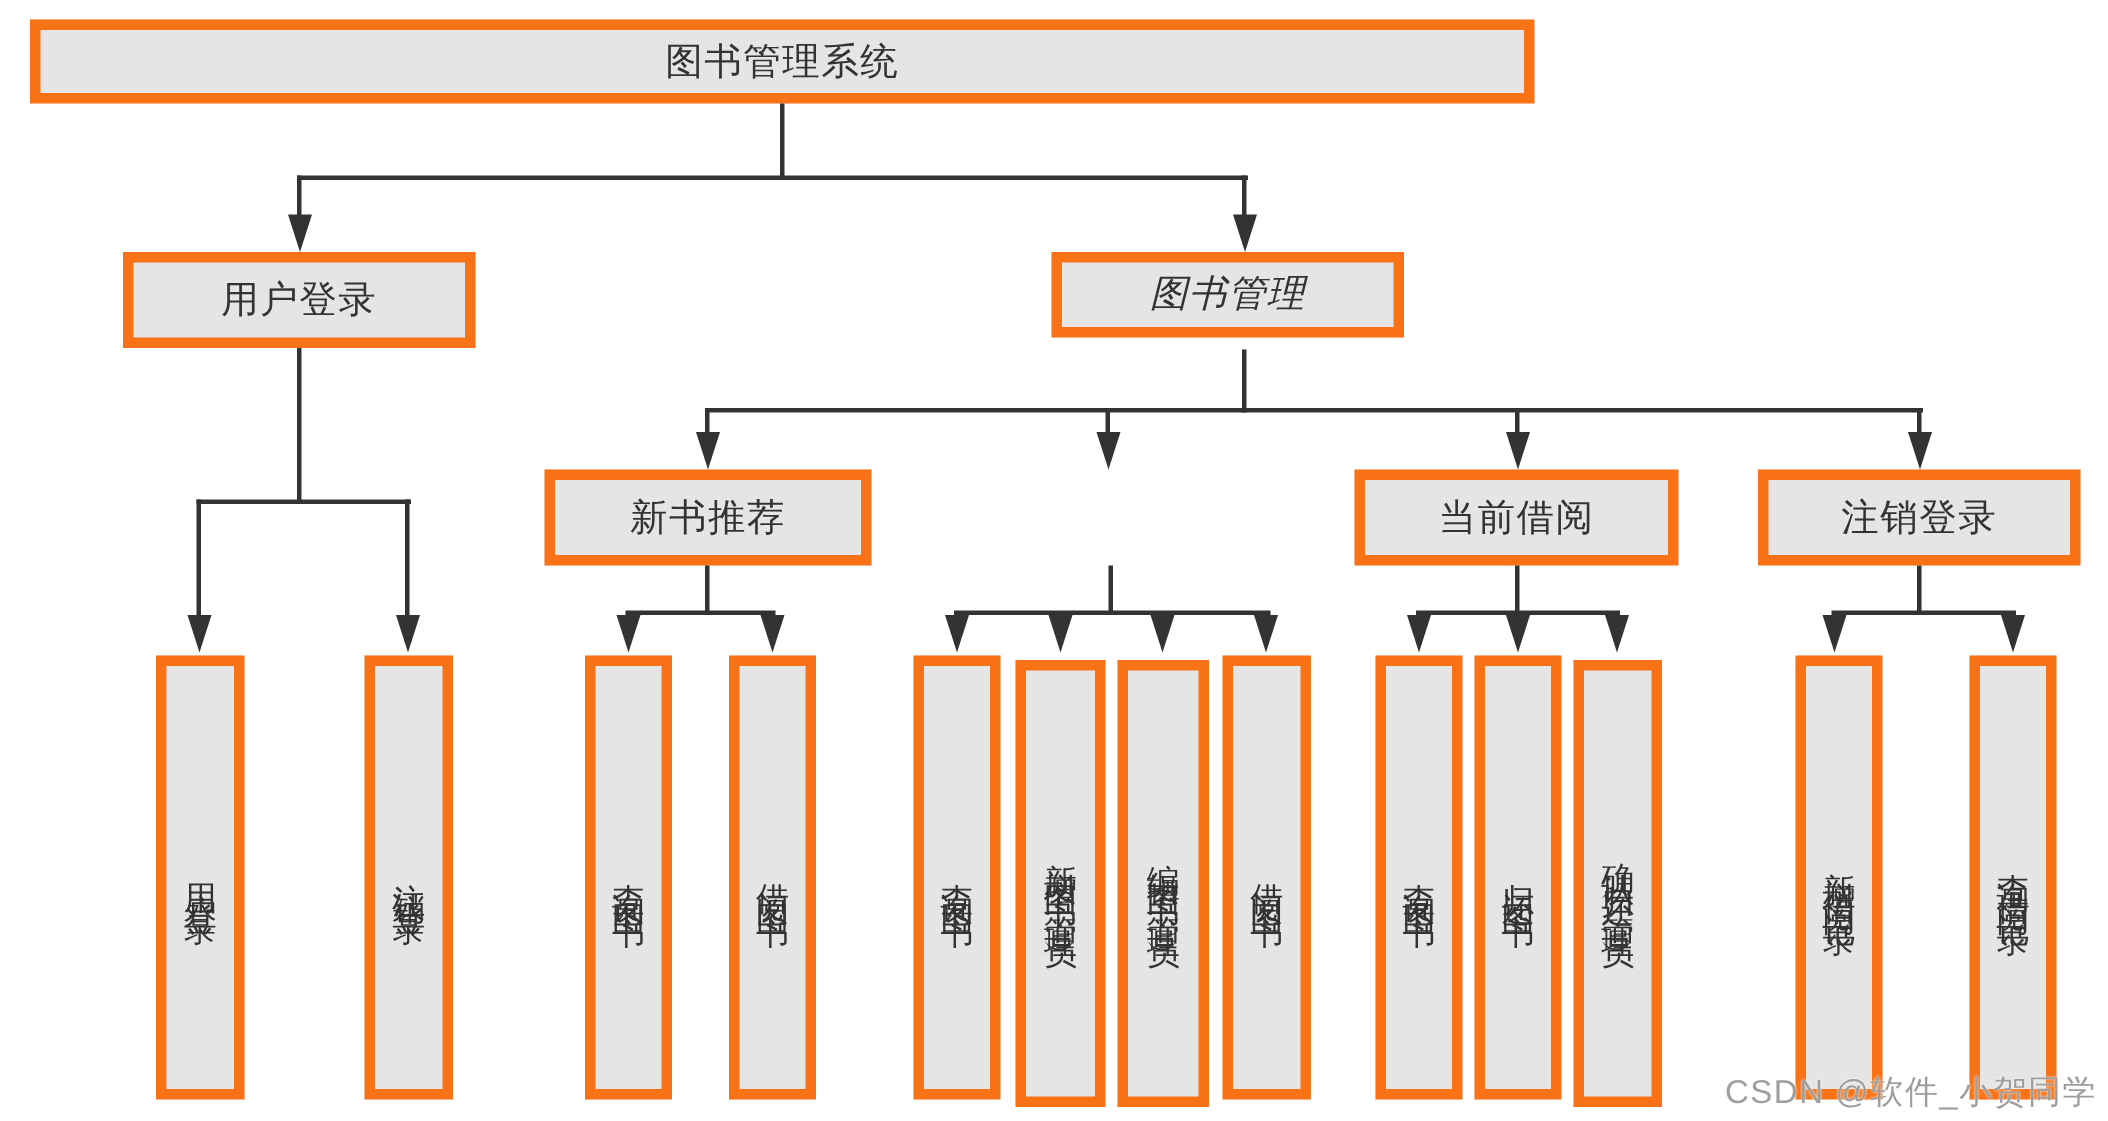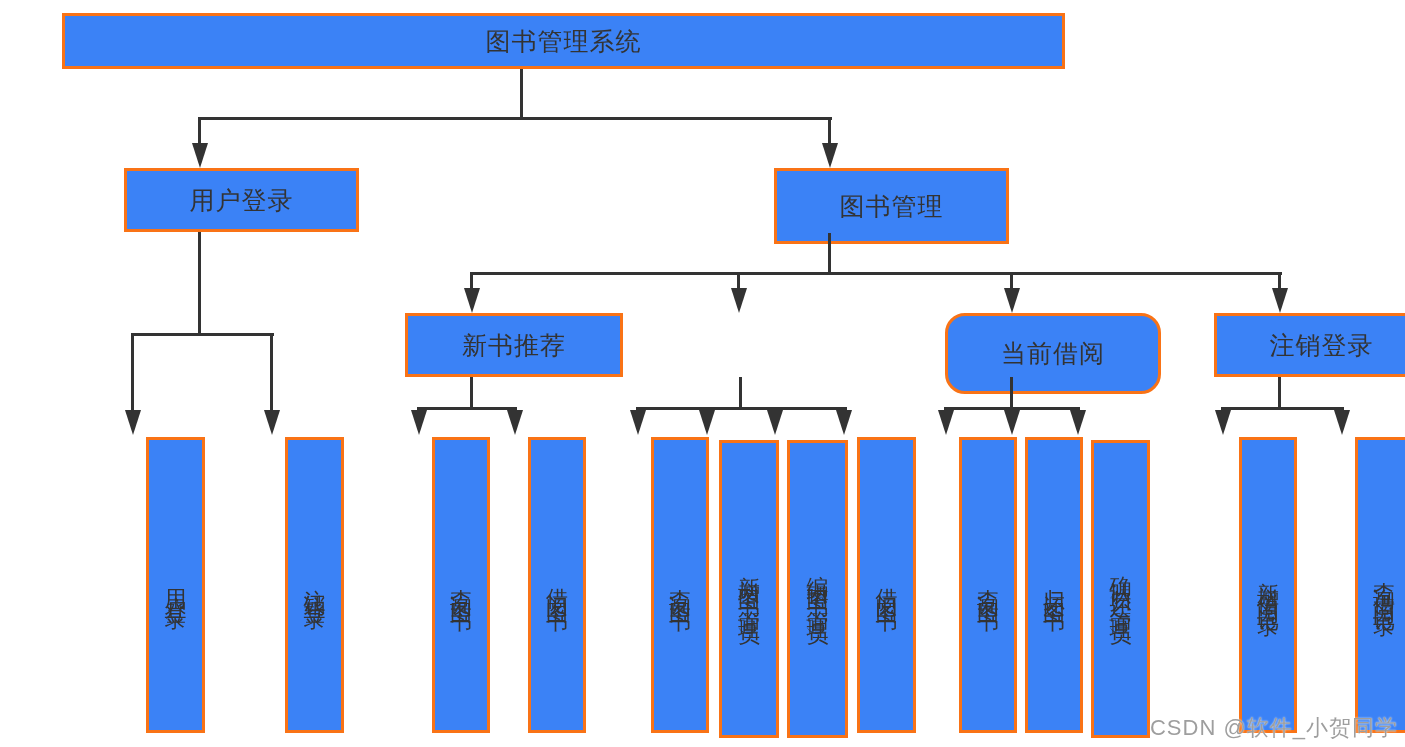--- a/index.html
+++ b/index.html
@@ -6,31 +6,30 @@
   #canvas{
     position:relative;
     width:1405px;height:747px;
     background:#ffffff;
     overflow:hidden;
     font-family:"Liberation Sans", sans-serif;
   }
   .box{
     position:absolute;
     box-sizing:border-box;
-    border:3px solid #f97316;
-    background:#3b82f6;
+    border:7px solid #f97316;
+    background:#e5e5e5;
     display:flex;
     align-items:center;
     justify-content:center;
     color:#333333;
     font-size:25px;
     letter-spacing:1px;
     line-height:1;
     white-space:nowrap;
-    margin-left:42px;
   }
   .vbox{
     writing-mode:vertical-rl;
     text-orientation:mixed;
     font-size:22px;
     letter-spacing:7px;
     white-space:normal;
   }
   .hline,.vline{position:absolute;background:#333333;}
   .hline{height:3px;}
@@ -62,42 +61,42 @@
 
   <div class="vline" style="left:520px;top:69px;height:51px;"></div>
   <div class="hline" style="left:198px;top:117px;width:634px;"></div>
 
   <div class="vline" style="left:198px;top:117px;height:28px;"></div>
   <div class="arrow" style="left:192px;top:143px;"></div>
   <div class="vline" style="left:828px;top:117px;height:28px;"></div>
   <div class="arrow" style="left:822px;top:143px;"></div>
 
   <div class="box" style="left:82px;top:168px;width:235px;height:64px;">用户登录</div>
-  <div class="box" style="left:732px;top:168px;width:235px;height:76px;">图书管理</div>
+  <div class="box" style="left:701px;top:168px;width:235px;height:57px;font-style:italic;">图书管理</div>
 
   <div class="vline" style="left:198px;top:232px;height:104px;"></div>
   <div class="hline" style="left:131px;top:333px;width:143px;"></div>
   <div class="vline" style="left:131px;top:333px;height:79px;"></div>
   <div class="arrow" style="left:125px;top:410px;"></div>
   <div class="vline" style="left:270px;top:333px;height:79px;"></div>
   <div class="arrow" style="left:264px;top:410px;"></div>
 
   <div class="vline" style="left:828px;top:233px;height:42px;"></div>
   <div class="hline" style="left:470px;top:272px;width:812px;"></div>
   <div class="vline" style="left:470px;top:272px;height:18px;"></div>
   <div class="arrow" style="left:464px;top:288px;"></div>
   <div class="vline" style="left:737px;top:272px;height:18px;"></div>
   <div class="arrow" style="left:731px;top:288px;"></div>
   <div class="vline" style="left:1010px;top:272px;height:18px;"></div>
   <div class="arrow" style="left:1004px;top:288px;"></div>
   <div class="vline" style="left:1278px;top:272px;height:18px;"></div>
   <div class="arrow" style="left:1272px;top:288px;"></div>
 
   <div class="box" style="left:363px;top:313px;width:218px;height:64px;">新书推荐</div>
-  <div class="box" style="left:903px;top:313px;width:216px;height:81px;border-radius:20px;">当前借阅</div>
+  <div class="box" style="left:903px;top:313px;width:216px;height:64px;">当前借阅</div>
   <div class="box" style="left:1172px;top:313px;width:215px;height:64px;">注销登录</div>
 
   <div class="vline" style="left:470px;top:377px;height:33px;"></div>
   <div class="hline" style="left:417px;top:407px;width:100px;"></div>
   <div class="arrow" style="left:411px;top:410px;"></div>
   <div class="arrow" style="left:507px;top:410px;"></div>
 
   <div class="vline" style="left:739px;top:377px;height:33px;"></div>
   <div class="hline" style="left:636px;top:407px;width:211px;"></div>
   <div class="arrow" style="left:630px;top:410px;"></div>

